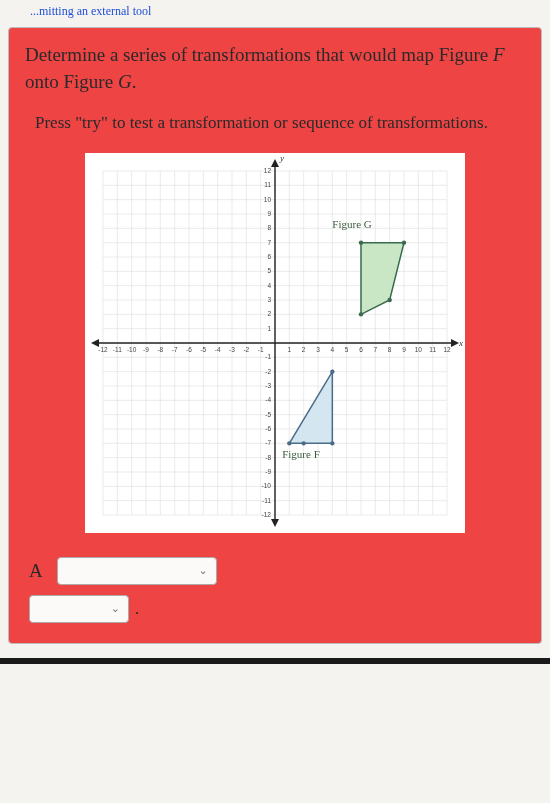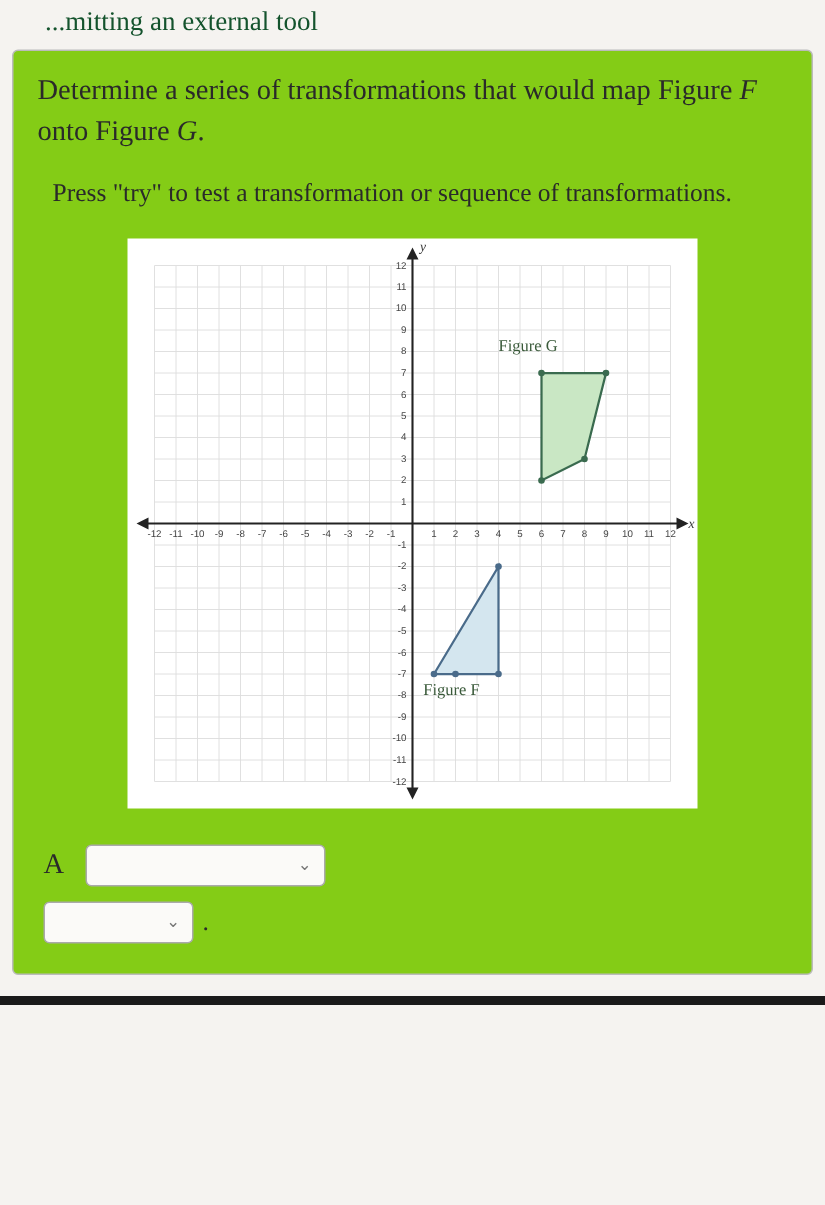--- a/index.html
+++ b/index.html
@@ -5,30 +5,30 @@
     * { box-sizing: border-box; margin: 0; padding: 0; }
     body {
       font-family: Georgia, 'Times New Roman', serif;
       background: #f5f3f0;
       width: 550px;
       height: 803px;
       color: #2a2a2a;
       padding: 0;
     }
     .top-fragment {
-      font-size: 18px;
-      color: #14532d;
+      font-size: 12px;
+      color: #1d4ed8;
       padding: 4px 8px 8px 30px;
     }
     .main-box {
       border: 1px solid #bbb;
       border-radius: 4px;
       margin: 0 8px;
       padding: 14px 16px 20px 16px;
-      background: #84cc16;
+      background: #ef4444;
     }
     .question-text {
       font-size: 19px;
       line-height: 1.4;
       margin-bottom: 16px;
     }
     .figure-label { font-style: italic; }
     .instruction-text {
       font-size: 17px;
       line-height: 1.4;

